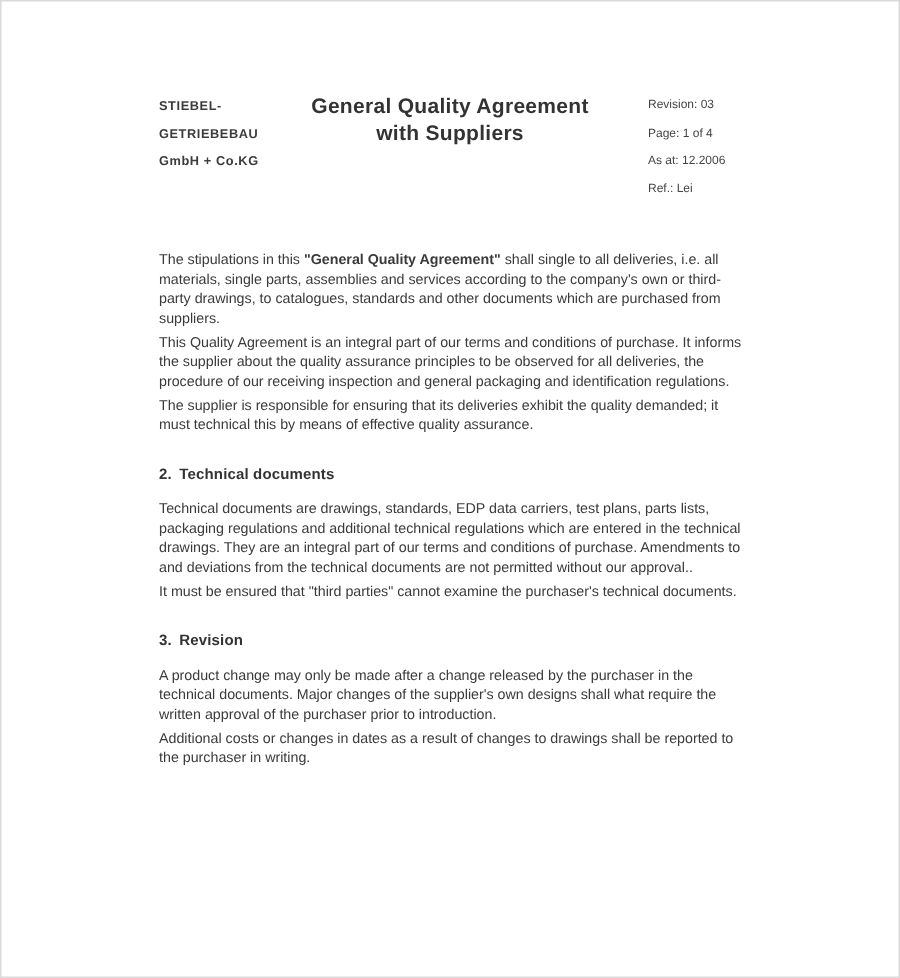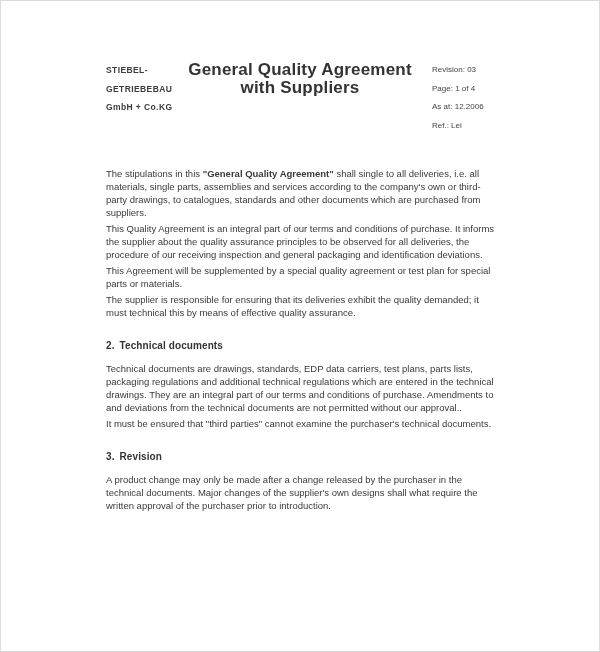--- a/index.html
+++ b/index.html
@@ -24,21 +24,21 @@
     line-height: 18.6px;
     letter-spacing: 0.4px;
     color: #3c3c3c;
   }
   .title {
     position: absolute;
     top: 60px;
     left: 140px;
     right: 140px;
     text-align: center;
-    font-size: 17px;
+    font-size: 14px;
     font-weight: 700;
     line-height: 18px;
     letter-spacing: 0.2px;
     color: #333333;
   }
   .meta {
     position: absolute;
     top: 60px;
     left: 431px;
     font-size: 8px;
@@ -87,24 +87,22 @@
 
   <div class="docbody">
 
 
     <p><span>The stipulations in this </span><span class="inline-bold">"General Quality Agreement"</span><span> shall single to all deliveries, i.e. all</span><span class="rest">materials, single parts, assemblies and services according to the company's own or third-
 party drawings, to catalogues, standards and other documents which are purchased from
 suppliers.</span></p>
 
     <p class="pre">This Quality Agreement is an integral part of our terms and conditions of purchase. It informs
 the supplier about the quality assurance principles to be observed for all deliveries, the
-procedure of our receiving inspection and general packaging and identification deviations.</p>
+procedure of our receiving inspection and general packaging and identification regulations.</p>
 
-    <p class="pre">This Agreement will be supplemented by a special quality agreement or test plan for special
-parts or materials.</p>
 
 
     <p class="pre">The supplier is responsible for ensuring that its deliveries exhibit the quality demanded; it
 must technical this by means of effective quality assurance.</p>
 
     <h2><span class="h-num">2.</span><span>Technical documents</span></h2>
 
     <p class="pre">Technical documents are drawings, standards, EDP data carriers, test plans, parts lists,
 packaging regulations and additional technical regulations which are entered in the technical
 drawings. They are an integral part of our terms and conditions of purchase. Amendments to
@@ -112,16 +110,18 @@
 
     <p class="pre">It must be ensured that "third parties" cannot examine the purchaser's technical documents.</p>
 
     <h2><span class="h-num">3.</span><span>Revision</span></h2>
 
     <p class="pre">A product change may only be made after a change released by the purchaser in the
 technical documents. Major changes of the supplier's own designs shall what require the
 written approval of the purchaser prior to introduction.</p>
 
 
+    <p class="pre">Additional costs or changes in dates as a result of changes to drawings shall be reported to
+the purchaser in writing.</p>
 
   </div>
 
 </div>
 
 </body></html>

